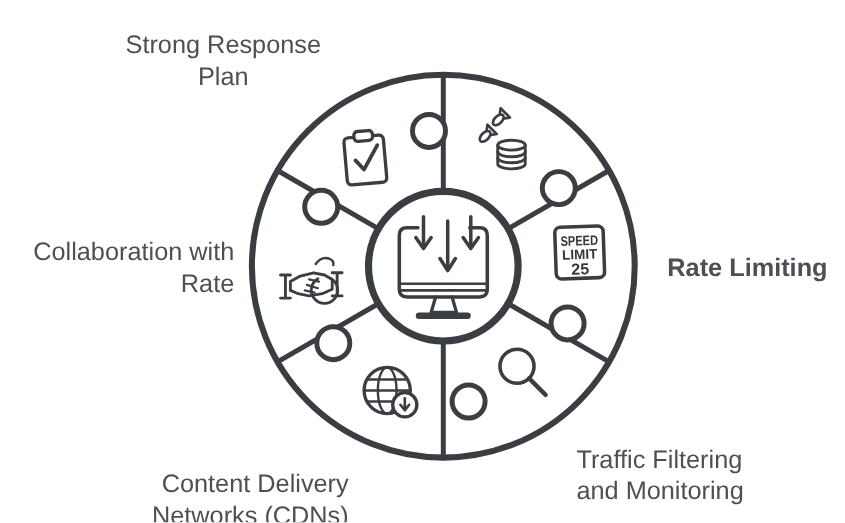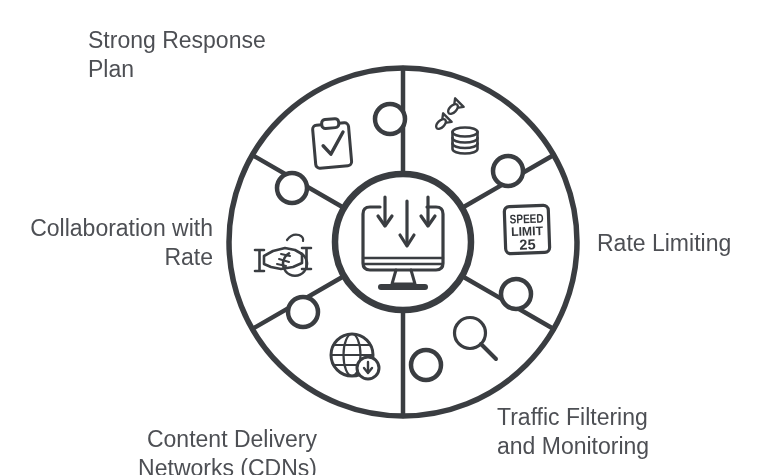--- a/index.html
+++ b/index.html
@@ -6,24 +6,24 @@
   .stage{position:relative;width:768px;height:475px;background:#ffffff;overflow:hidden;
          font-family:"Liberation Sans",sans-serif;}
   .diagram-svg{position:absolute;left:0;top:0;}
   .stk{stroke:#3a3d41;fill:none;stroke-linecap:round;stroke-linejoin:round;}
   .knob{fill:#ffffff;stroke:#3a3d41;}
   .whitefill{fill:#ffffff;}
   .solid{fill:#3a3d41;stroke:none;}
   .signtext{fill:#33363a;font-family:"Liberation Sans",sans-serif;font-weight:bold;}
   .label{position:absolute;color:#4d4f54;font-size:23px;line-height:1.26;
          white-space:pre-line;}
-  .lab-srp{right:450px;top:26px;width:230px;text-align:left;}
+  .lab-srp{right:450px;top:26px;width:230px;text-align:center;}
   .lab-ddos{left:494px;top:26px;width:230px;text-align:left;}
-  .lab-rate{left:597px;top:229px;width:165px;text-align:left;}
-  .lab-traffic{left:497px;top:403px;width:230px;text-align:left;}
+  .lab-rate{left:597px;top:229px;width:165px;text-align:center;font-weight:bold;}
+  .lab-traffic{left:524px;top:403px;width:230px;text-align:left;}
   .lab-cdn{right:451px;top:425px;width:230px;text-align:right;}
   .lab-collab{right:555px;top:214px;width:205px;text-align:right;}
 </style>
 </head>
 <body>
 
 <div class="stage">
 
   <svg class="diagram-svg" width="768" height="475" viewBox="0 0 768 475">
 

